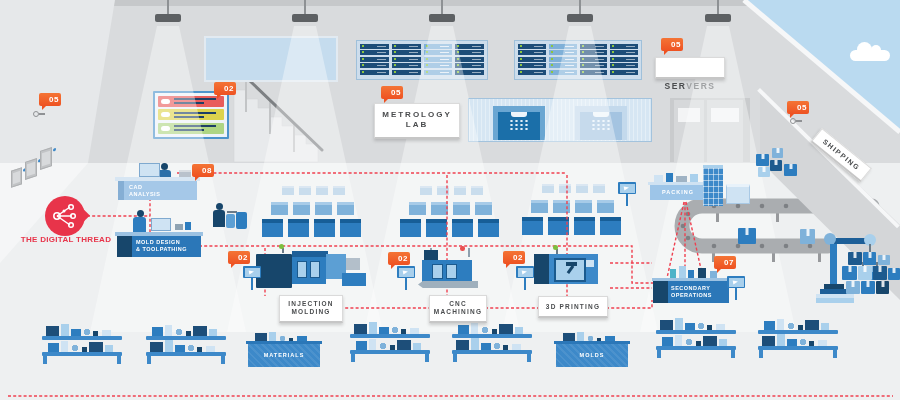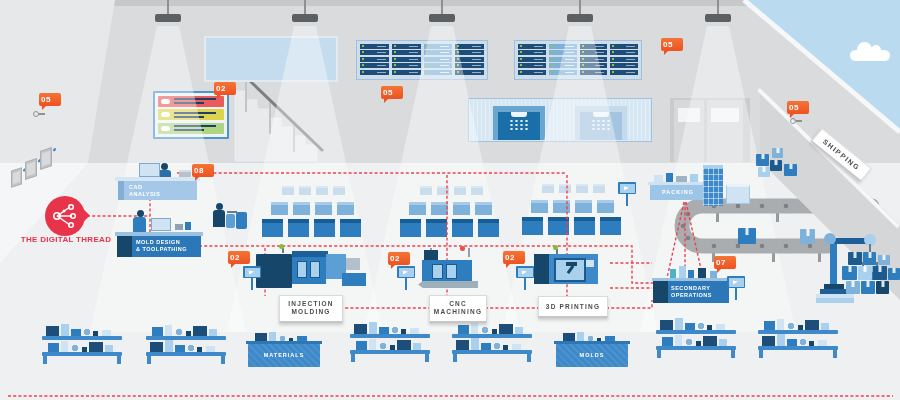--- a/index.html
+++ b/index.html
@@ -2,21 +2,21 @@
 <html><head>
 <meta charset="utf-8">
 <style>
   html,body{margin:0;padding:0;background:#fff;}
   .scene{position:relative;width:900px;height:400px;overflow:hidden;background:#eef0f1;
          font-family:"Liberation Sans",sans-serif;}
   .a{position:absolute;}
   
   .badge{position:absolute;z-index:8;min-width:18px;height:13px;padding:0 2px;
          background:linear-gradient(180deg,#f47435,#ee5222);border-radius:2px;
-         color:#fff;font-size:8px;font-weight:bold;line-height:13px;text-align:left;letter-spacing:.5px;}
+         color:#fff;font-size:8px;font-weight:bold;line-height:13px;text-align:right;letter-spacing:.5px;}
   .badge::after{content:"";position:absolute;left:3px;bottom:-4px;width:0;height:0;
          border-top:5px solid #ee5222;border-right:5px solid transparent;}
   .key-icon{position:absolute;z-index:8;width:12px;height:5px;}
   .key-icon::before{content:"";position:absolute;left:0;top:0;width:4px;height:4px;border:1.4px solid #8f9194;border-radius:50%;}
   .key-icon::after{content:"";position:absolute;left:6px;top:2px;width:6px;height:1.6px;background:#8f9194;}
   
   .st-sign{position:absolute;z-index:7;background:#fff;border:1px solid #dadada;border-bottom:2px solid #c6c6c6;
          box-shadow:0 2px 3px rgba(80,80,80,.25);color:#4a4c4e;font-weight:bold;text-align:center;
          letter-spacing:1.2px;white-space:pre-line;}
   
@@ -346,22 +346,27 @@
     </div>
     <div class="a" style="left:52px;top:12px;width:8px;height:7px;background:#cfe3f3;"></div>
   </div>
   <div class="badge" style="left:503px;top:251px;">02</div>
   <div class="mon-sign" style="left:516px;top:266px;">
       <div class="scr"></div>
     </div>
   <div class="st-sign" style="left:538px;top:296px;width:68px;height:19px;font-size:6.5px;line-height:19px;">3D PRINTING</div>
 
   <div class="badge" style="left:381px;top:86px;">05</div>
+  <div class="st-sign" style="left:374px;top:103px;width:84px;height:27px;font-size:8px;line-height:10px;padding-top:6px;letter-spacing:2px;">METROLOGY
+LAB</div>
 
   <div class="badge" style="left:661px;top:38px;">05</div>
+  <div class="st-sign" style="left:655px;top:57px;width:68px;height:19px;font-size:8.5px;line-height:19px;letter-spacing:1.5px;">
+    <span style="color:#4a4c4e;">SER</span><span style="color:#a0a2a4;">VERS</span>
+  </div>
 
   <div class="badge" style="left:39px;top:93px;">05</div>
   <div class="key-icon" style="left:33px;top:111px;"></div>
   <div class="badge" style="left:214px;top:82px;">02</div>
   <div class="badge" style="left:787px;top:101px;">05</div>
   <div class="key-icon" style="left:790px;top:118px;"></div>
 
   <div class="a" style="left:648px;top:162px;width:105px;height:42px;z-index:5;">
     <div class="a" style="left:6px;top:13px;width:9px;height:7px;background:#cfe3f3;"></div>
     <div class="a" style="left:18px;top:11px;width:7px;height:9px;background:#2d7dbf;"></div>

